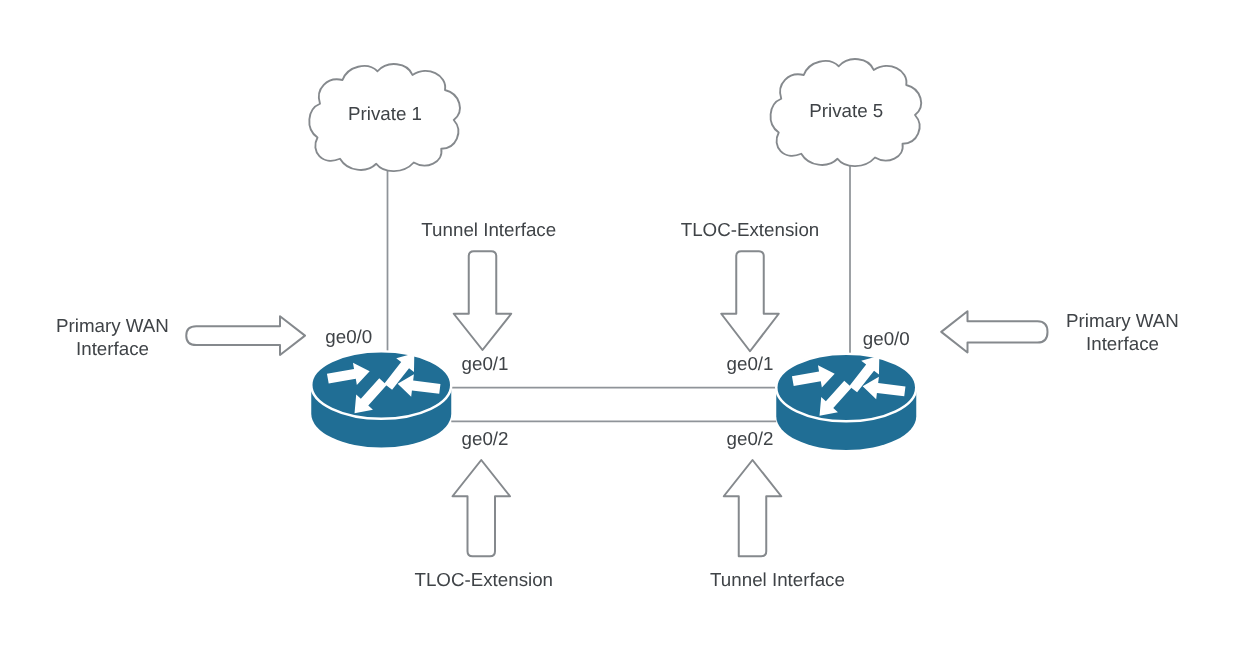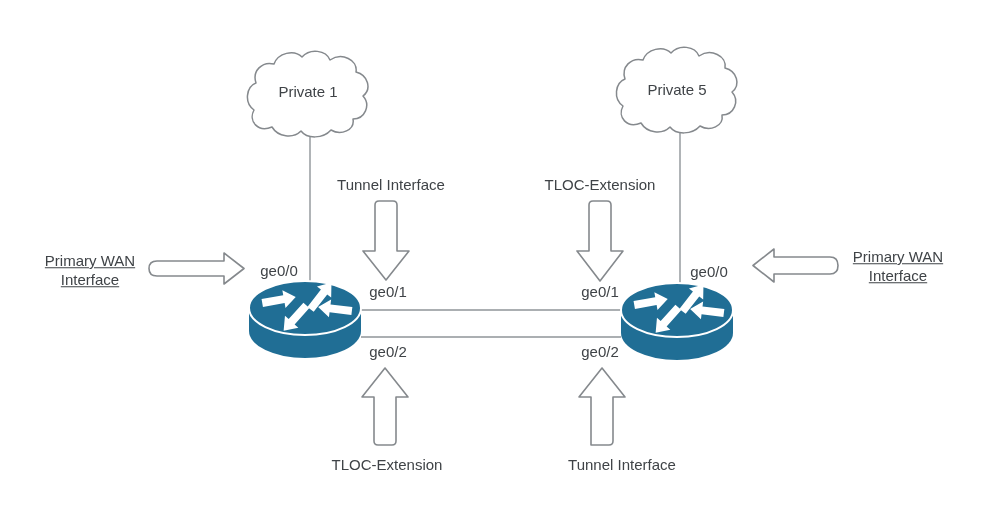--- a/index.html
+++ b/index.html
@@ -20,21 +20,21 @@
   .stage svg{position:absolute;left:0;top:0;}
   .lbl{
     position:absolute;
     transform:translate(-50%,-50%);
     font-size:15px;
     color:var(--text);
     white-space:nowrap;
     text-align:center;
     line-height:1.25;
   }
-  .lbl.wrap{white-space:normal;width:112px;text-decoration:underline;}
+  .lbl.wrap{white-space:normal;width:112px;}
   .link{stroke:var(--line);stroke-width:1.4;fill:none;}
   .blockArrow{fill:#fff;stroke:var(--outline);stroke-width:1.6;stroke-linejoin:round;}
   .cloudShape{fill:#fff;stroke:var(--outline);stroke-width:1.5;stroke-linejoin:round;}
   .routerBody{fill:var(--router);}
   .routerTop{fill:var(--router);stroke:#fff;stroke-width:2;}
   .routerArrow{fill:#fff;}
 </style>
 </head>
 <body>
 

